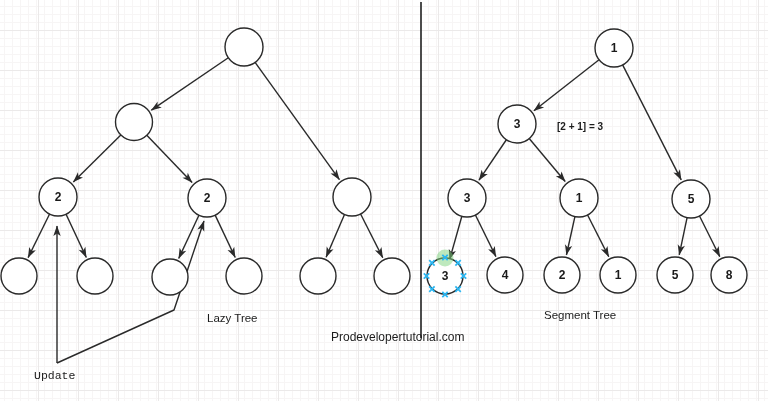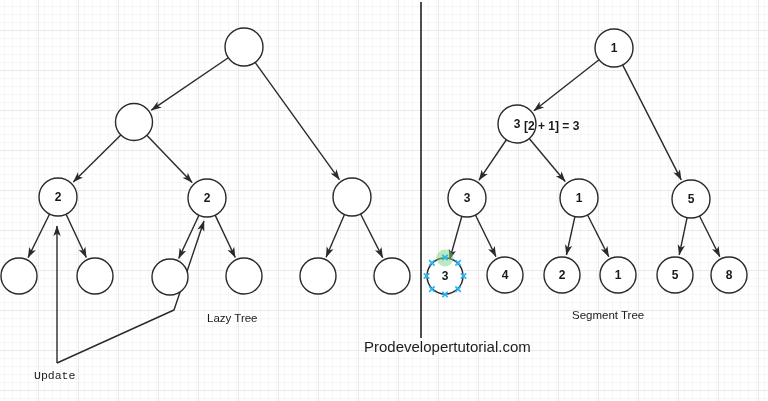--- a/index.html
+++ b/index.html
@@ -29,23 +29,23 @@
     text-anchor: middle;
   }
   .canvas-label {
     position: absolute;
     font-size: 11.5px; font-weight: 500; color: #1c1c1c;
     white-space: nowrap;
     line-height: 13px;
   }
   #lbl-update    { left: 34px;  top: 369px; font-family: Liberation Mono, monospace; }
   #lbl-lazy      { left: 207px; top: 312px; }
-  #lbl-segment   { left: 544px; top: 309px; margin-left: 28px; }
-  #lbl-annotation{ left: 524px; top: 120px; font-weight: 600; font-size: 12px; }
-  #lbl-watermark { left: 331px; top: 340px; font-size: 15px; margin-left: 33px; }
+  #lbl-segment   { left: 544px; top: 309px; }
+  #lbl-annotation{ left: 557px; top: 120px; font-weight: 600; font-size: 10px; }
+  #lbl-watermark { left: 331px; top: 331px; font-size: 12px; }
 </style>
 </head>
 <body>
 
 <div id="canvas">
   <svg id="diagram" width="768" height="401" viewBox="0 0 768 401">
       <defs>
         <marker id="arrow" markerWidth="12" markerHeight="9" refX="10.6" refY="4" orient="auto" markerUnits="userSpaceOnUse">
           <path d="M0.5,0.3 L11,4 L0.5,7.7 L3.2,4 Z" fill="#2a2a2a"></path>
         </marker>

